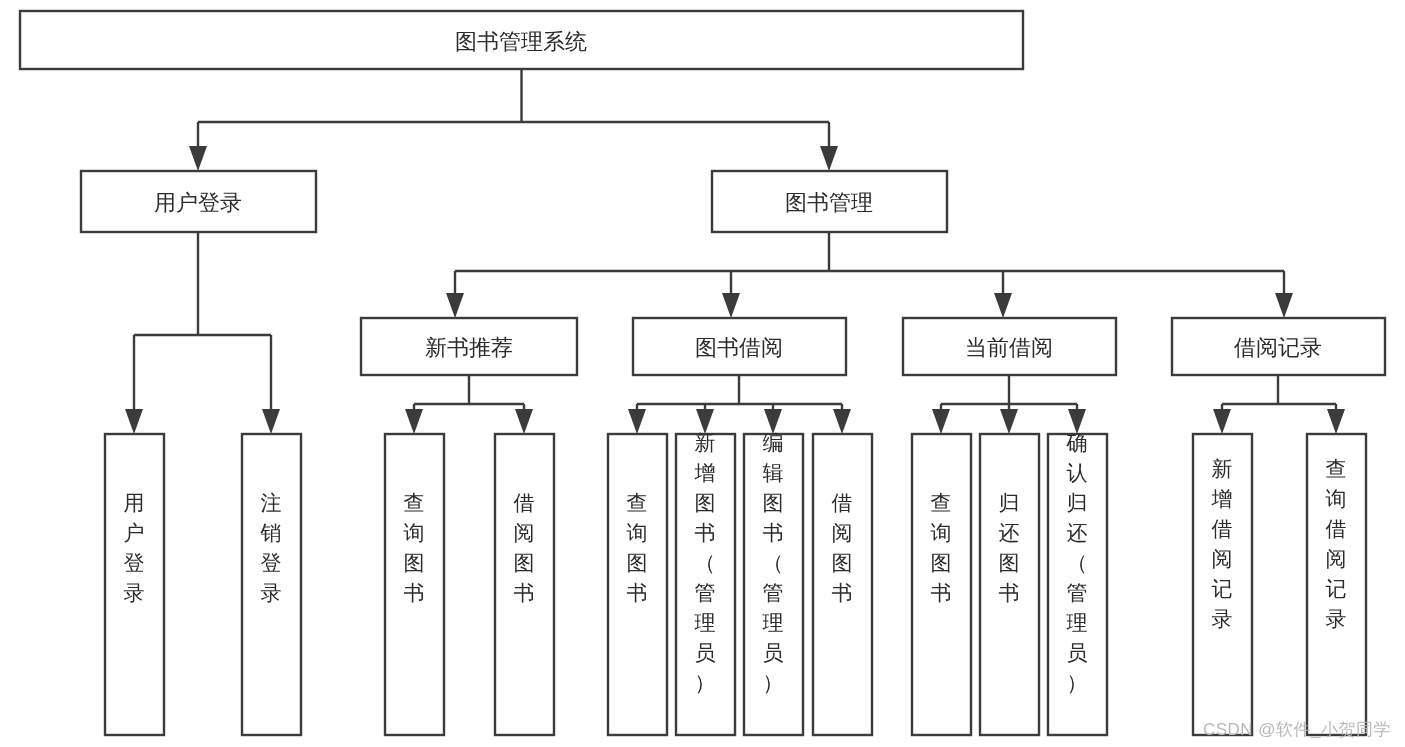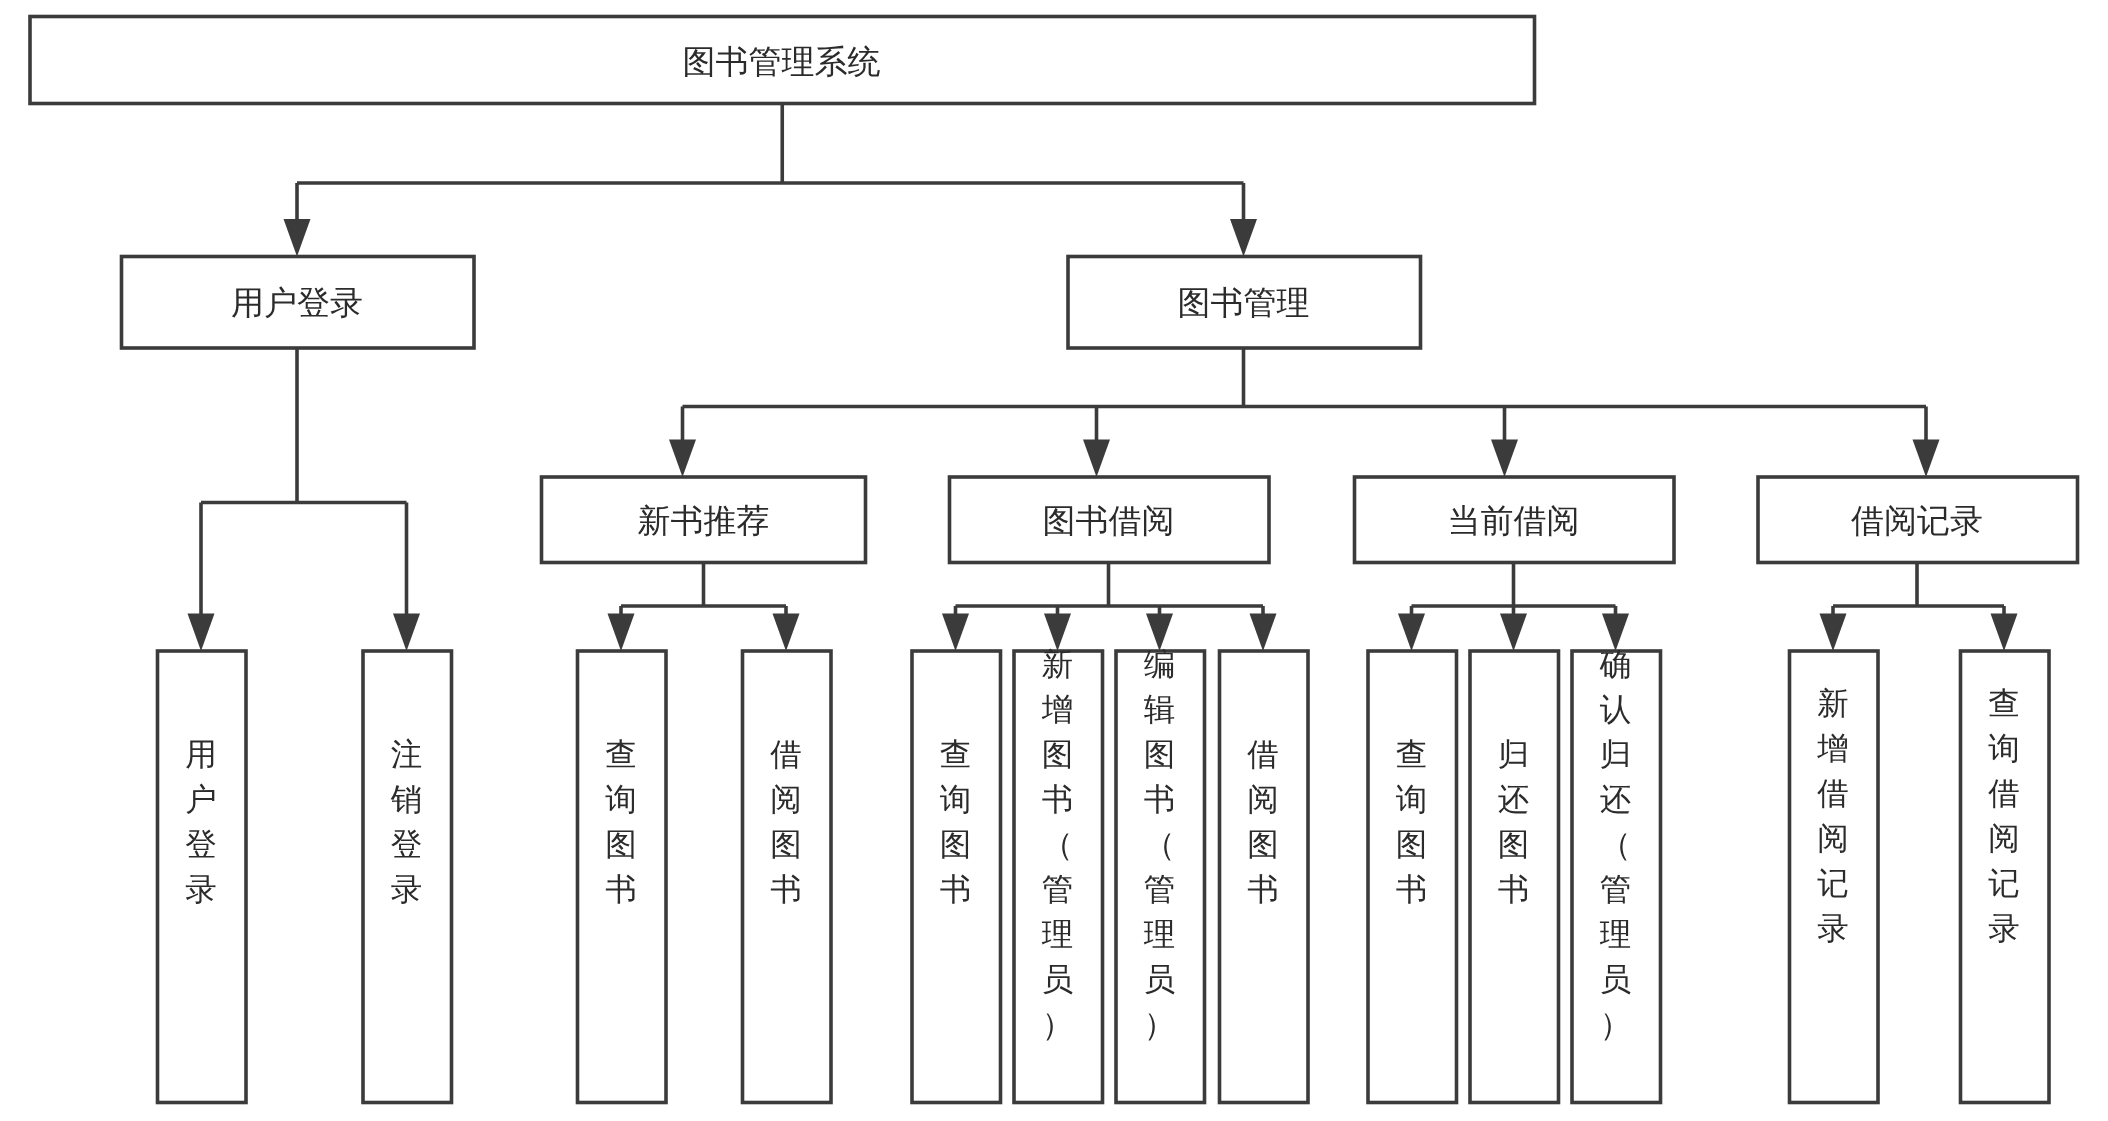--- a/index.html
+++ b/index.html
@@ -224,14 +224,15 @@
       <rect class="node-box" x="1193" y="434" width="59" height="301"></rect>
       <text class="node-label-vertical" x="1222" y="476"><tspan x="1222" y="476">新</tspan><tspan x="1222" y="506">增</tspan><tspan x="1222" y="536">借</tspan><tspan x="1222" y="566">阅</tspan><tspan x="1222" y="596">记</tspan><tspan x="1222" y="626">录</tspan></text>
     </g>
     <g>
       <rect class="node-box" x="1307" y="434" width="59" height="301"></rect>
       <text class="node-label-vertical" x="1336" y="476"><tspan x="1336" y="476">查</tspan><tspan x="1336" y="506">询</tspan><tspan x="1336" y="536">借</tspan><tspan x="1336" y="566">阅</tspan><tspan x="1336" y="596">记</tspan><tspan x="1336" y="626">录</tspan></text>
     </g>
 
   </svg>
 
+  <div class="watermark-text">CSDN @软件_小贺同学</div>
 
 </div>
 
 </body></html>

